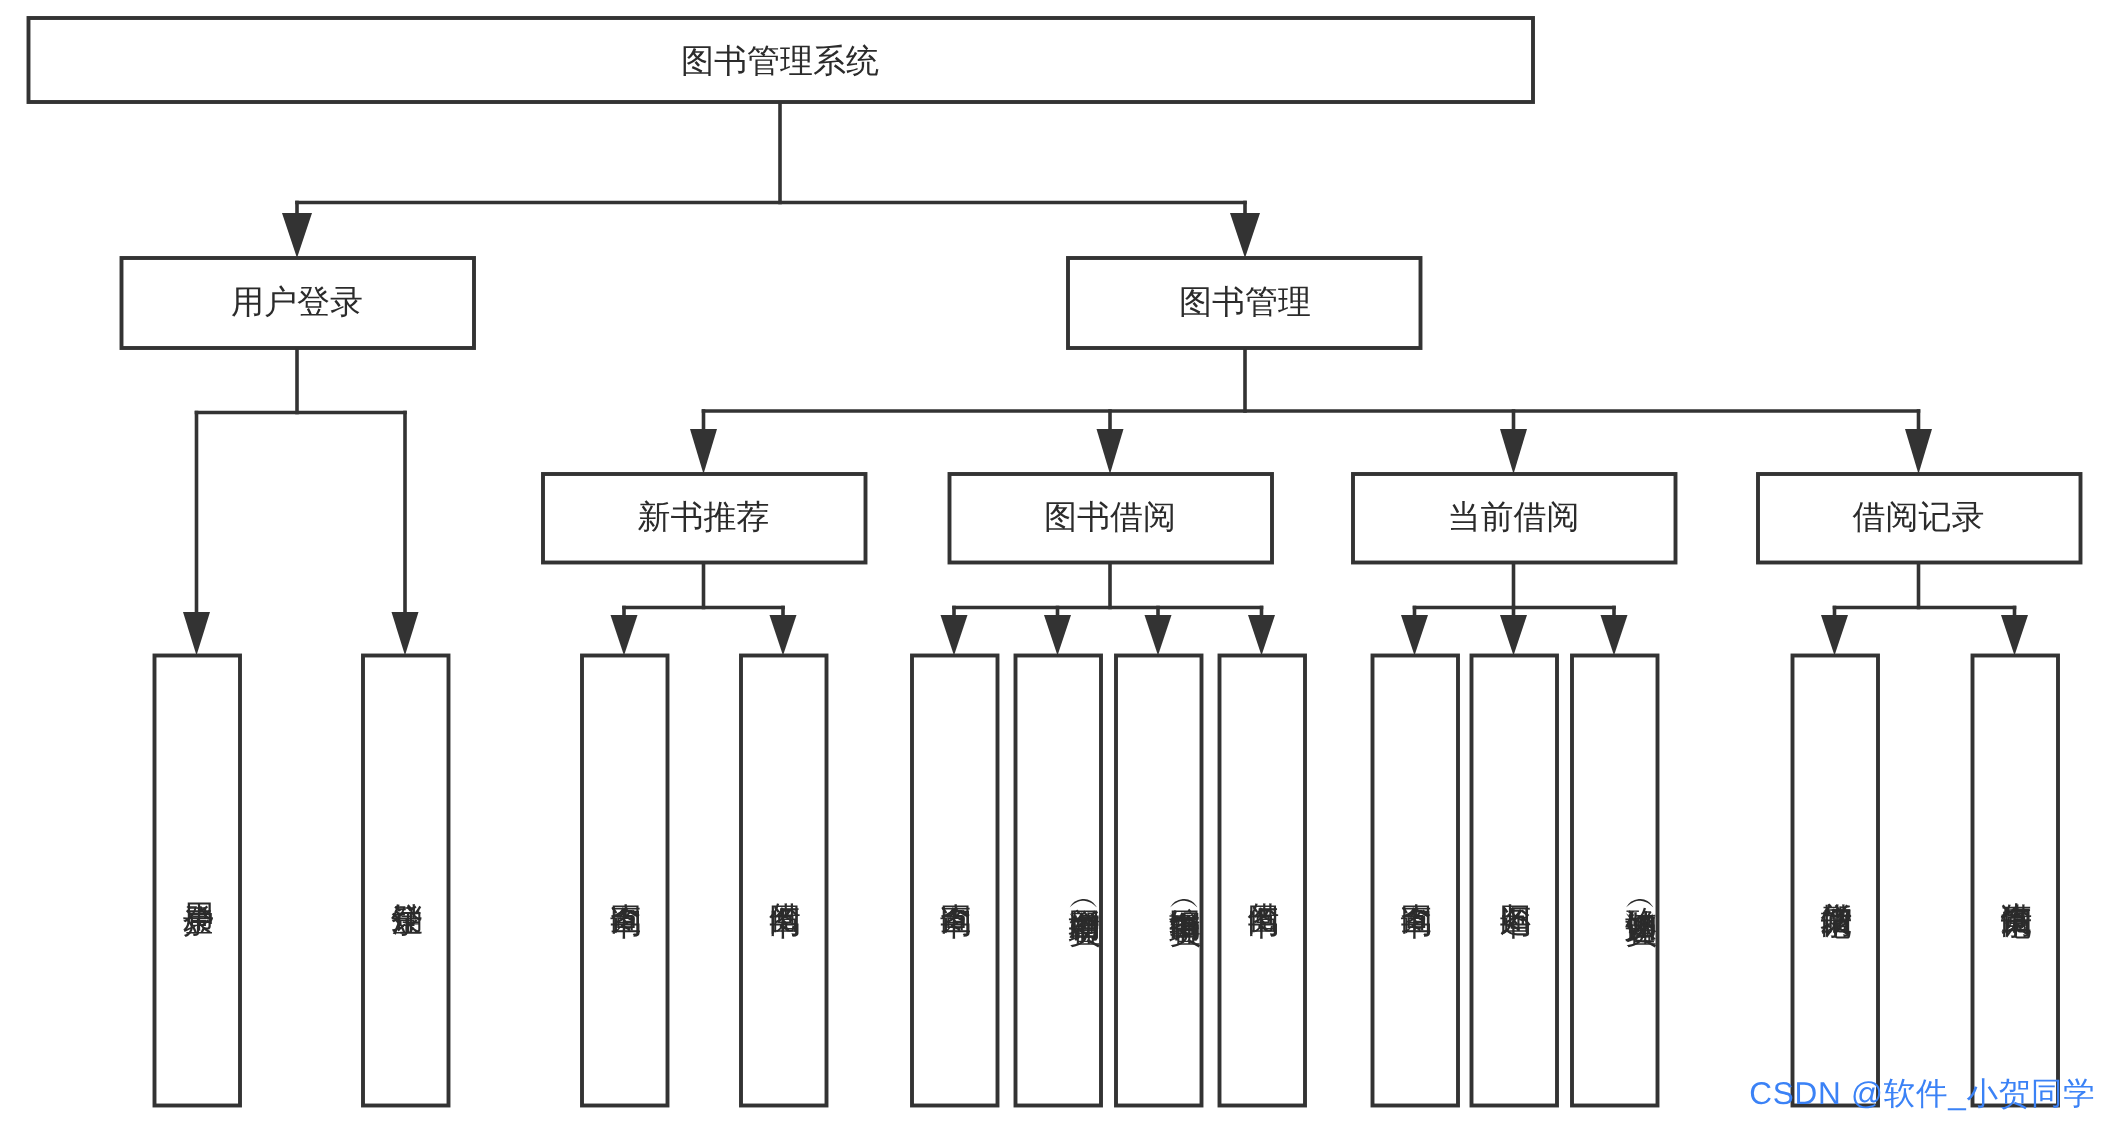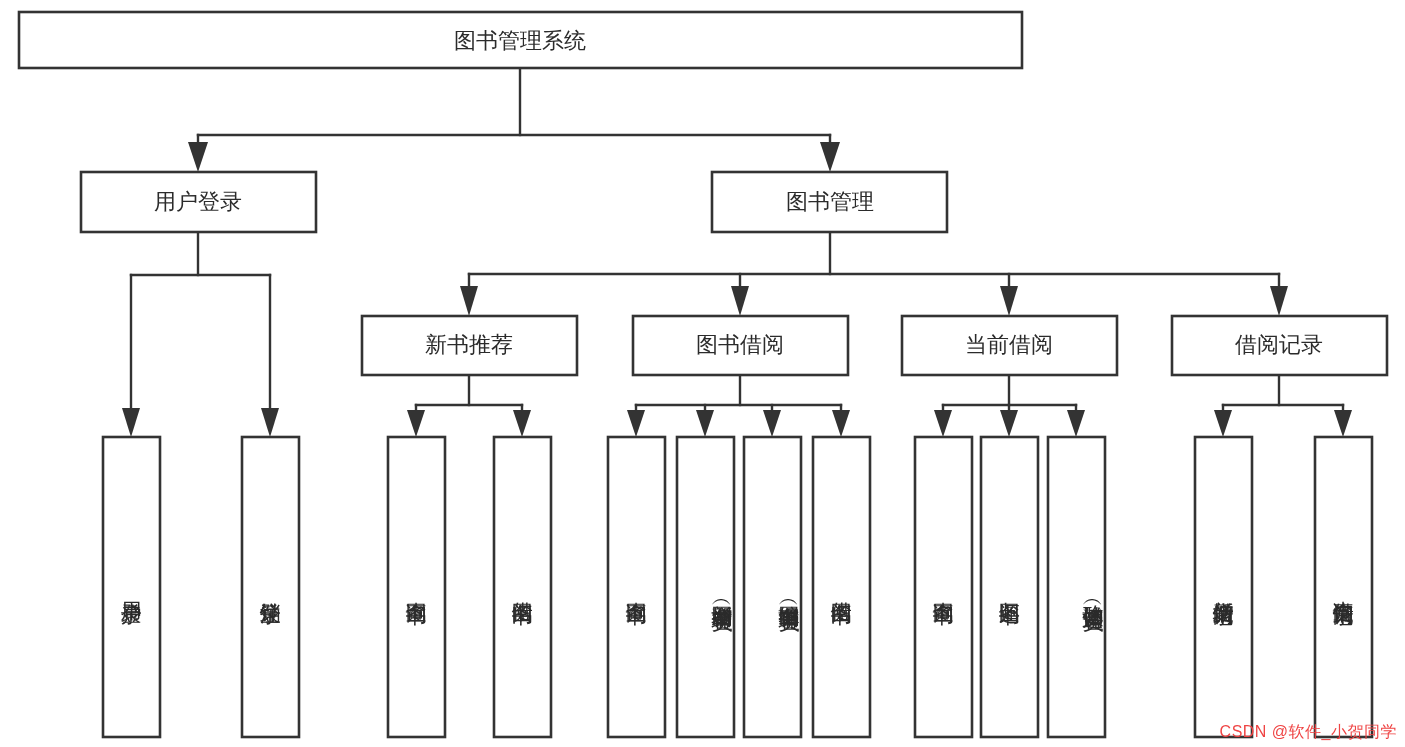--- a/index.html
+++ b/index.html
@@ -60,22 +60,22 @@
     letter-spacing: 1px;
     white-space: nowrap;
     pointer-events: none;
     user-select: none;
   }
   .watermark {
     position: absolute;
     right: 8px;
     bottom: 4px;
     font-family: "Liberation Sans", "DejaVu Sans", sans-serif;
-    font-size: 16px;
-    color: #ef4444;
+    font-size: 21px;
+    color: #3b82f6;
     letter-spacing: 0.5px;
     white-space: nowrap;
   }
 </style>
 </head>
 <body>
 
 <div id="stage">
 
   <svg id="diagram-svg" viewBox="0 0 1405 747">

